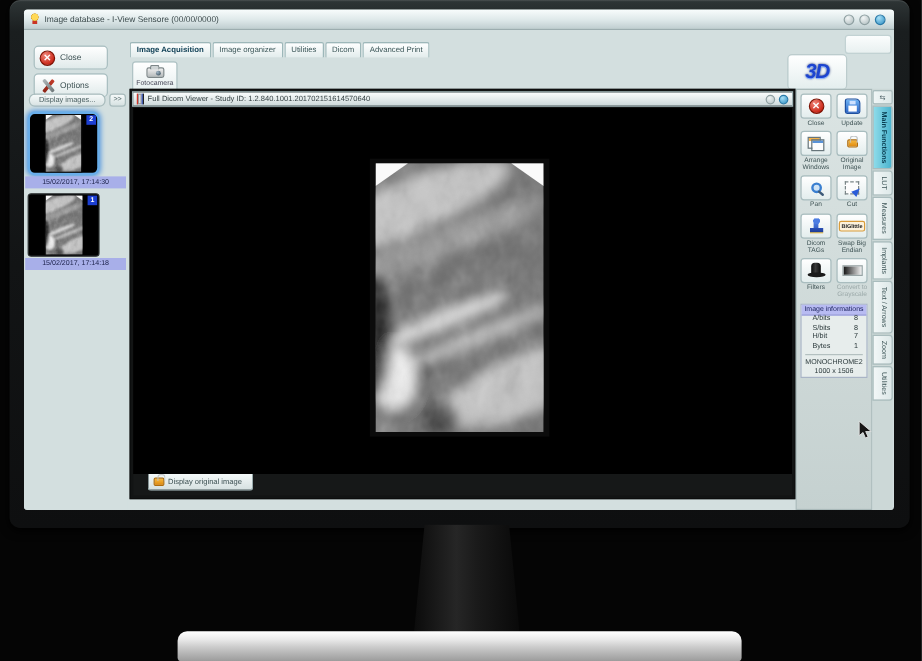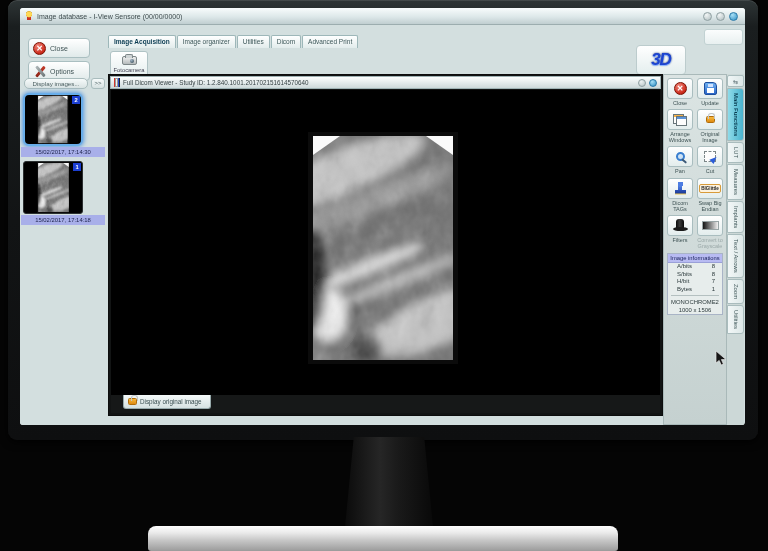--- a/index.html
+++ b/index.html
@@ -105,21 +105,21 @@
     display:flex; align-items:flex-start; }
   .orig-tab { margin-left:12px; height:14px; padding:0 8px 0 4px;
     background:linear-gradient(#f4f9f9,#d6e1e1); border:1px solid #98aaac; border-top:none;
     border-radius:0 0 3px 3px; display:flex; align-items:center; gap:3px; }
   .orig-tab span.lbl { font-size:6.3px; color:#3a4e50; }
   .ic-lock { width:9px; height:7px; border-radius:1.5px; position:relative; flex:none;
     background:linear-gradient(#f6b93f,#df8a10); border:0.5px solid #b06c0a; }
   .ic-lock::before { content:''; position:absolute; top:-4px; left:1.5px; width:5px; height:5px;
     border:1.4px solid #c2c6c8; border-bottom:none; border-radius:3px 3px 0 0; }
 
-  .logo3d { position:absolute; left:616px; top:37px; width:50px; height:30px;
+  .logo3d { position:absolute; left:636px; top:37px; width:50px; height:30px;
     background:linear-gradient(#ffffff,#e4eeee); border:1px solid #bccccd; border-radius:4px;
     display:flex; align-items:center; justify-content:center; }
   .logo3d span { font-size:17px; font-weight:bold; font-style:italic; color:#1d44cf;
     text-shadow:0 1px 0 #8fb6ff, 0 0 2px #0a1e66; letter-spacing:-1px; }
 
   .rpanel { position:absolute; left:643px; top:66px; width:64px; height:351px;
     background:linear-gradient(#dbe4e3,#c5d1d0); border:1px solid #a9b9b9; padding:1px; }
   .rp-grid { display:grid; grid-template-columns:1fr 1fr; }
   .rp-cell { display:flex; flex-direction:column; align-items:center; padding:2px 0 1px; }
   .rp-btn { width:26px; height:21px; background:linear-gradient(#ffffff,#e3eded);

